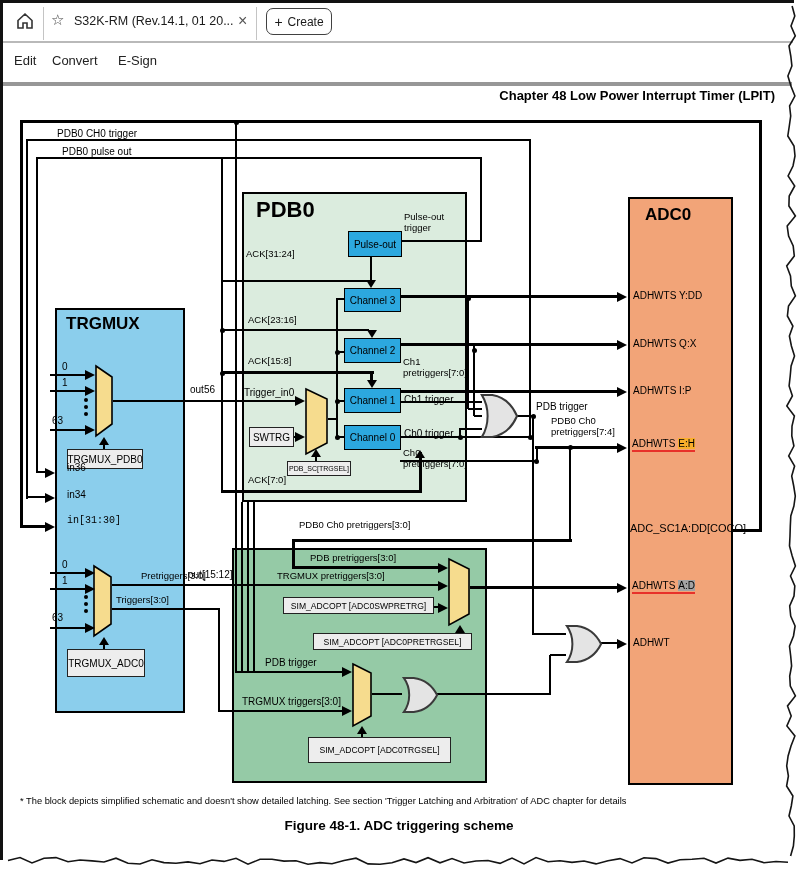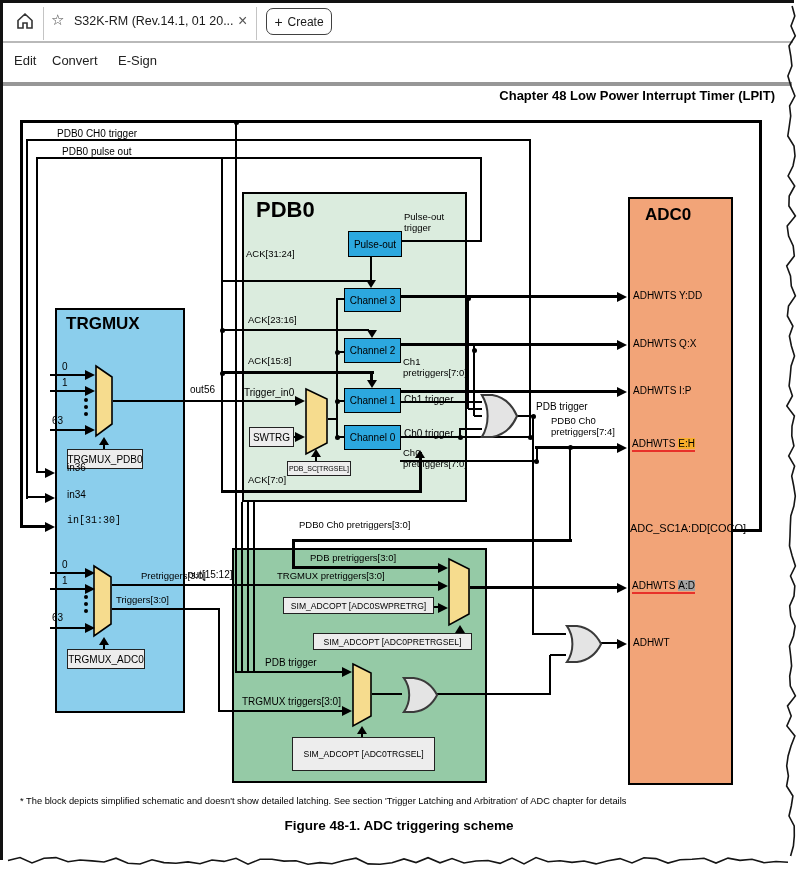--- a/index.html
+++ b/index.html
@@ -181,31 +181,31 @@
       <svg class="shape" width="38" height="44" viewBox="0 0 40 40" preserveAspectRatio="none" style="left: 480px; top: 394px;">
         <path d="M2,1 H13 C27,3 35,12 39,20 C35,28 27,37 13,39 H2 C10,28 10,12 2,1 Z" fill="#E4E4E4" stroke="#3a3a3a" stroke-width="2" vector-effect="non-scaling-stroke"></path>
       </svg>
       <svg class="shape" width="37" height="38" viewBox="0 0 40 40" preserveAspectRatio="none" style="left: 565px; top: 625px;">
         <path d="M2,1 H13 C27,3 35,12 39,20 C35,28 27,37 13,39 H2 C10,28 10,12 2,1 Z" fill="#E4E4E4" stroke="#3a3a3a" stroke-width="2" vector-effect="non-scaling-stroke"></path>
       </svg>
       <svg class="shape" width="36" height="36" viewBox="0 0 40 40" preserveAspectRatio="none" style="left: 402px; top: 677px;">
         <path d="M2,1 H13 C27,3 35,12 39,20 C35,28 27,37 13,39 H2 C10,28 10,12 2,1 Z" fill="#E4E4E4" stroke="#3a3a3a" stroke-width="2" vector-effect="non-scaling-stroke"></path>
       </svg>
       <div class="bx gray" style="left: 67px; top: 449px; width: 76px; height: 20px;">TRGMUX_PDB0</div>
-      <div class="bx gray" style="left: 67px; top: 649px; width: 78px; height: 20px;">TRGMUX_ADC0</div>
+      <div class="bx gray" style="left: 67px; top: 649px; width: 78px; height: 28px;">TRGMUX_ADC0</div>
       <div class="bx gray" style="left: 249px; top: 427px; width: 45px; height: 20px;">SWTRG</div>
       <div class="bx gray7" style="left: 287px; top: 461px; width: 64px; height: 15px;">PDB_SC[TRGSEL]</div>
       <div class="bx blue" style="left: 348px; top: 231px; width: 54px; height: 26px; background: rgb(44, 168, 223);">Pulse-out</div>
       <div class="bx blue" style="left: 344px; top: 288px; width: 57px; height: 24px; background: rgb(44, 168, 223);">Channel 3</div>
       <div class="bx blue" style="left: 344px; top: 338px; width: 57px; height: 25px; background: rgb(44, 168, 223);">Channel 2</div>
       <div class="bx blue" style="left: 344px; top: 388px; width: 57px; height: 25px; background: rgb(44, 168, 223);">Channel 1</div>
       <div class="bx blue" style="left: 344px; top: 425px; width: 57px; height: 25px; background: rgb(44, 168, 223);">Channel 0</div>
       <div class="bx gray9" style="left: 283px; top: 597px; width: 151px; height: 17px;">SIM_ADCOPT [ADC0SWPRETRG]</div>
       <div class="bx gray9" style="left: 313px; top: 633px; width: 159px; height: 17px;">SIM_ADCOPT [ADC0PRETRGSEL]</div>
-      <div class="bx gray9" style="left: 292px; top: 737px; width: 143px; height: 34px;">SIM_ADCOPT [ADC0TRGSEL]</div>
+      <div class="bx gray9" style="left: 308px; top: 737px; width: 143px; height: 26px;">SIM_ADCOPT [ADC0TRGSEL]</div>
       <div class="lb l10" style="left: 57px; top: 128px;">PDB0 CH0 trigger</div>
       <div class="lb l10" style="left: 62px; top: 146px;">PDB0 pulse out</div>
       <div class="lb t17" style="left: 66px; top: 314px;">TRGMUX</div>
       <div class="lb t18" style="left: 256px; top: 198px;">PDB0</div>
       <div class="lb t17" style="left: 645px; top: 205px;">ADC0</div>
       <div class="lb l10" style="left: 62px; top: 361px;">0</div>
       <div class="lb l10" style="left: 62px; top: 377px;">1</div>
       <div class="lb l10" style="left: 52px; top: 415px;">63</div>
       <div class="lb l10" style="left: 62px; top: 559px;">0</div>
       <div class="lb l10" style="left: 62px; top: 575px;">1</div>

